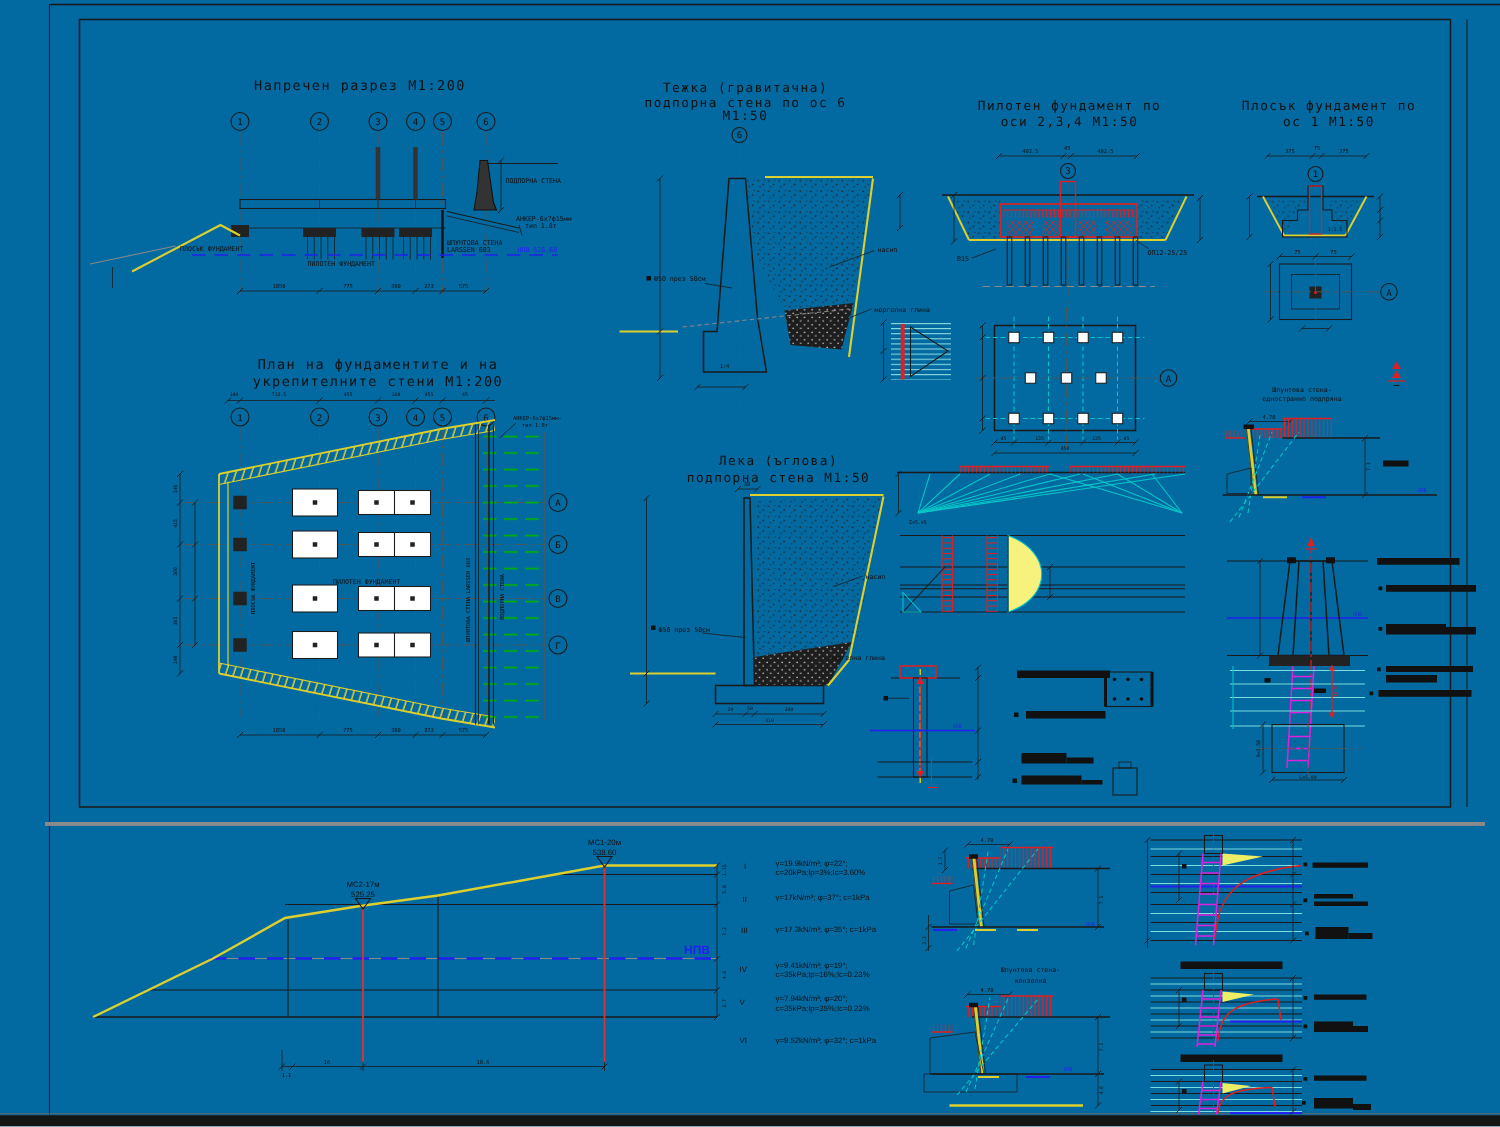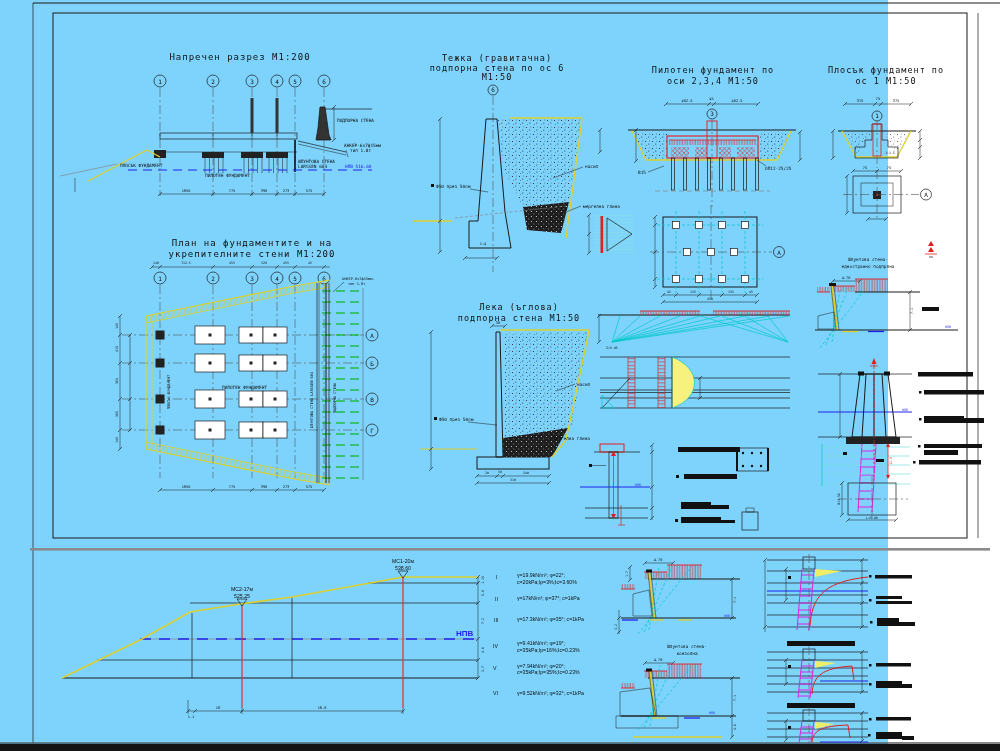--- a/index.html
+++ b/index.html
@@ -1,16 +1,16 @@
 <!DOCTYPE html>
 <html><head>
 <meta charset="utf-8">
 <style>
   html,body{margin:0;padding:0;background:#ffffff;width:1000px;height:751px;overflow:hidden}
-  #stage{position:relative;width:888px;height:751px;background:#7dd3fc}
+  #stage{position:relative;width:1000px;height:751px;background:#0369a1}
   svg{position:absolute;left:0;top:0}
   .k{stroke:#1a1a1a;fill:none;stroke-width:1}
   .k7{stroke:#1a1a1a;fill:none;stroke-width:.7}
   .k5{stroke:#1a1a1a;fill:none;stroke-width:.5}
   .ax{stroke:#555;fill:none;stroke-width:.6;stroke-dasharray:9 3 2 3}
   .rd{stroke:#e02020;fill:none}
   .cy{stroke:#00c8c8;fill:none;stroke-width:.7}
   .cyd{stroke:#00c8c8;fill:none;stroke-width:.7;stroke-dasharray:3 2}
   .cyl{stroke:#7adede;fill:none;stroke-width:.7}
   .gy{stroke:#888;fill:none;stroke-width:.7}

